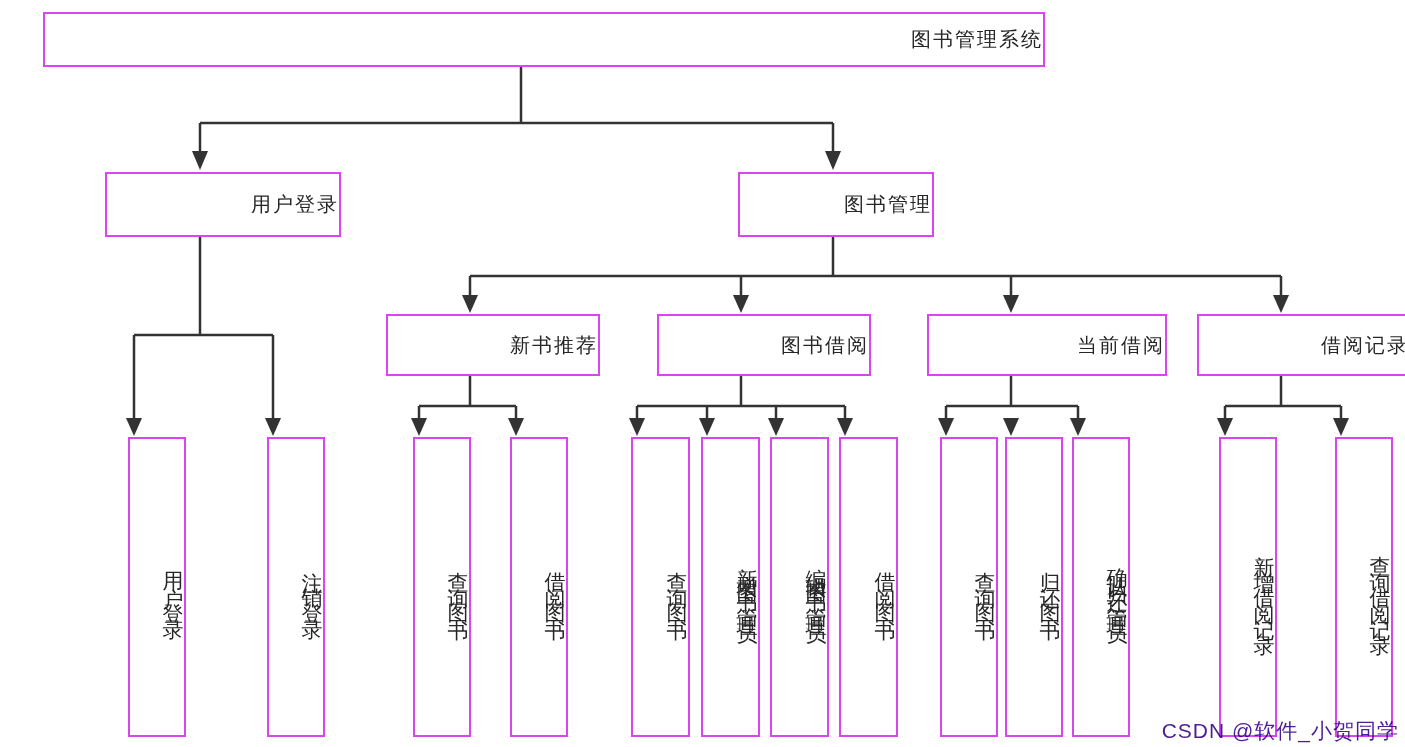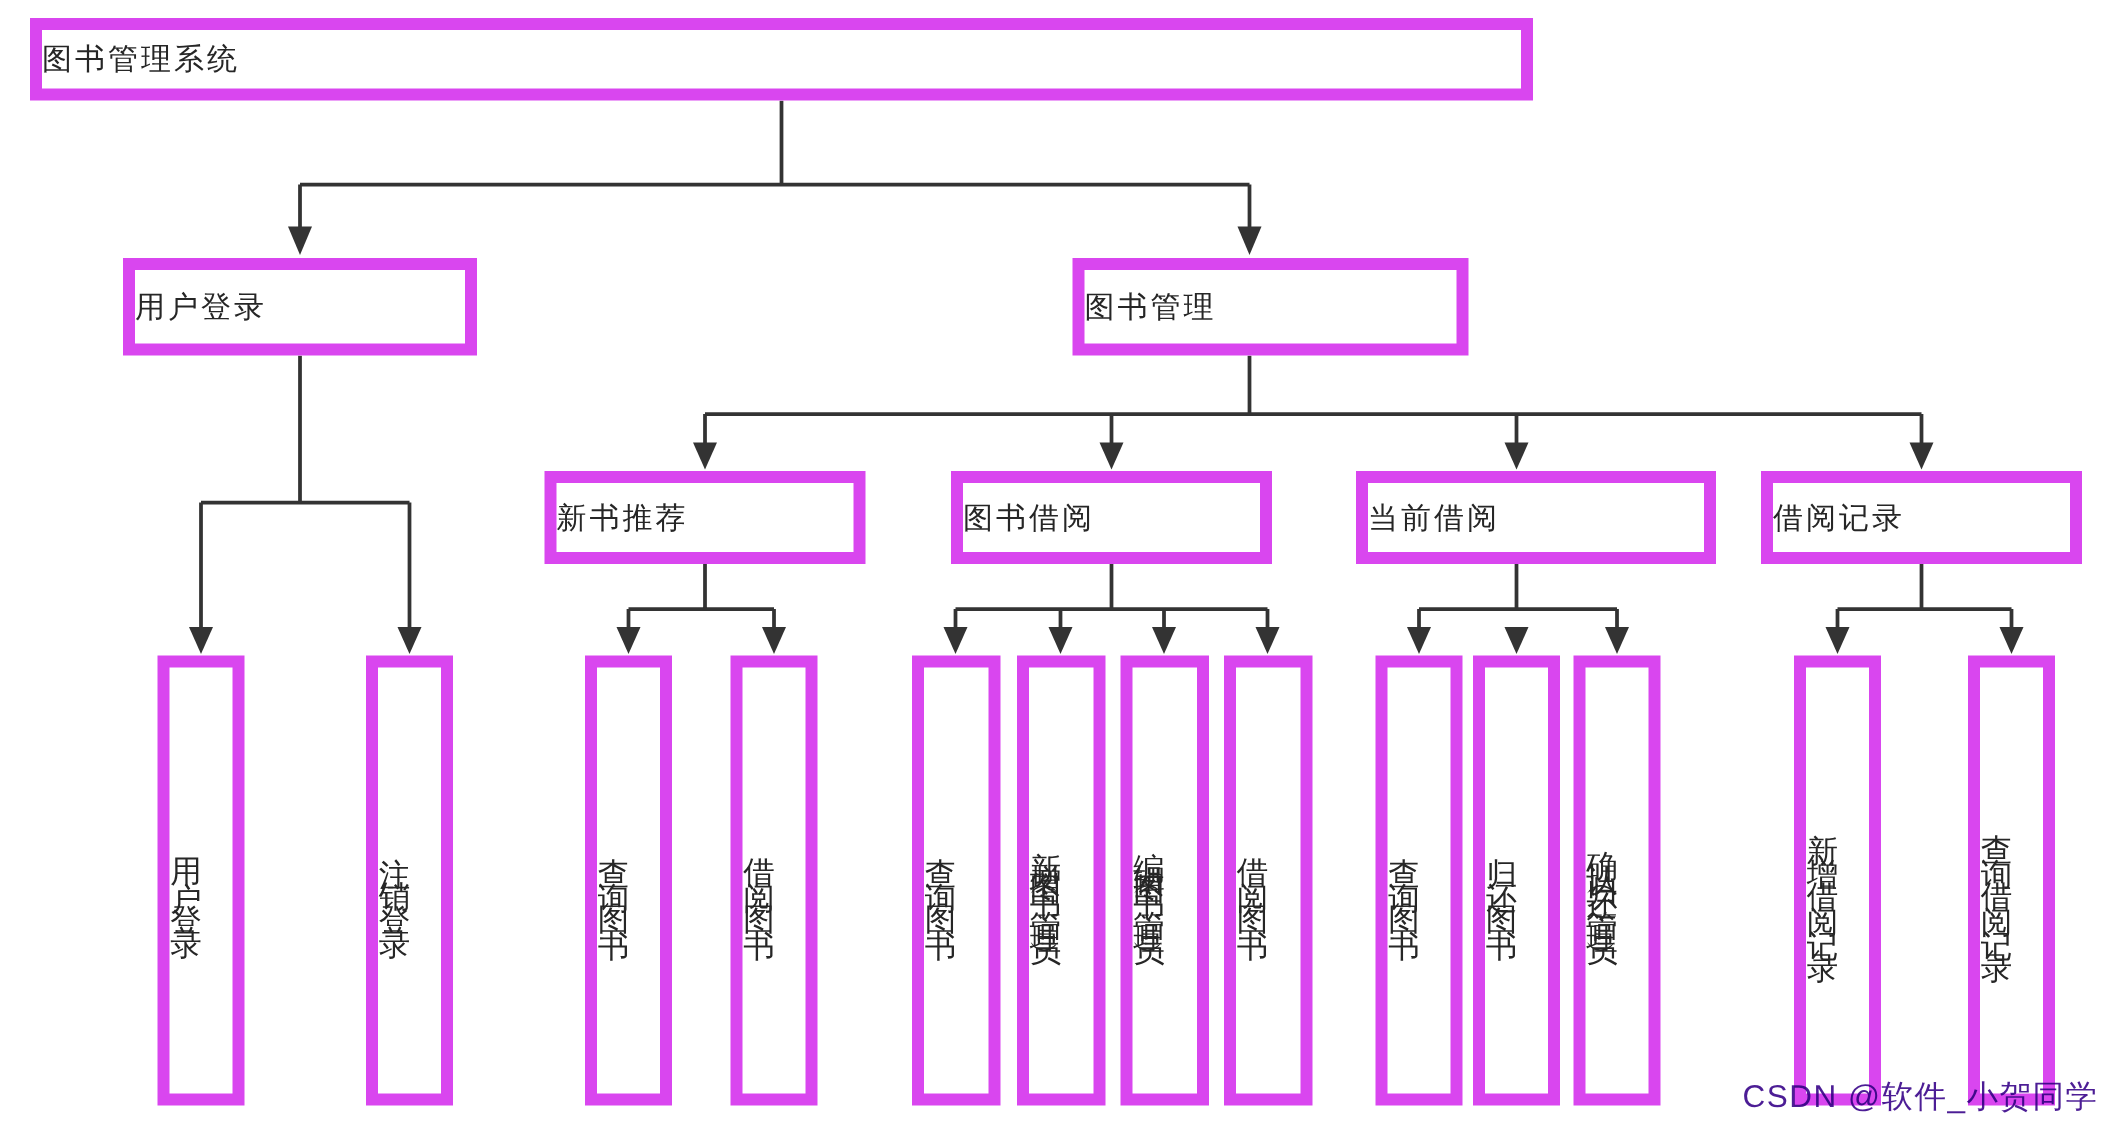--- a/index.html
+++ b/index.html
@@ -15,25 +15,26 @@
     position: absolute;
     left: 0; top: 0;
     width: 1405px;
     height: 747px;
     pointer-events: none;
   }
   .node {
     position: absolute;
     box-sizing: border-box;
     background: #ffffff;
-    border: 8px solid #d946ef;
+    border: 2px solid #d946ef;
     display: flex;
     align-items: center;
-    justify-content: flex-start;
+    justify-content: flex-end;
     color: #262626;
+    margin-left: 23px;
   }
   .node.h span {
     font-size: 20px;
     letter-spacing: 2px;
     white-space: nowrap;
   }
   .node.v span {
     writing-mode: vertical-rl;
     text-orientation: mixed;
     font-size: 21px;
@@ -111,21 +112,21 @@
     </g>
   </svg>
 
   <div class="node h" style="left:20px; top:12px; width:1002px; height:55px;">
     <span>图书管理系统</span>
   </div>
 
   <div class="node h" style="left:82px; top:172px; width:236px; height:65px;">
     <span>用户登录</span>
   </div>
-  <div class="node h" style="left:715px; top:172px; width:264px; height:65px;">
+  <div class="node h" style="left:715px; top:172px; width:196px; height:65px;">
     <span>图书管理</span>
   </div>
 
   <div class="node h" style="left:363px; top:314px; width:214px; height:62px;">
     <span>新书推荐</span>
   </div>
   <div class="node h" style="left:634px; top:314px; width:214px; height:62px;">
     <span>图书借阅</span>
   </div>
   <div class="node h" style="left:904px; top:314px; width:240px; height:62px;">

